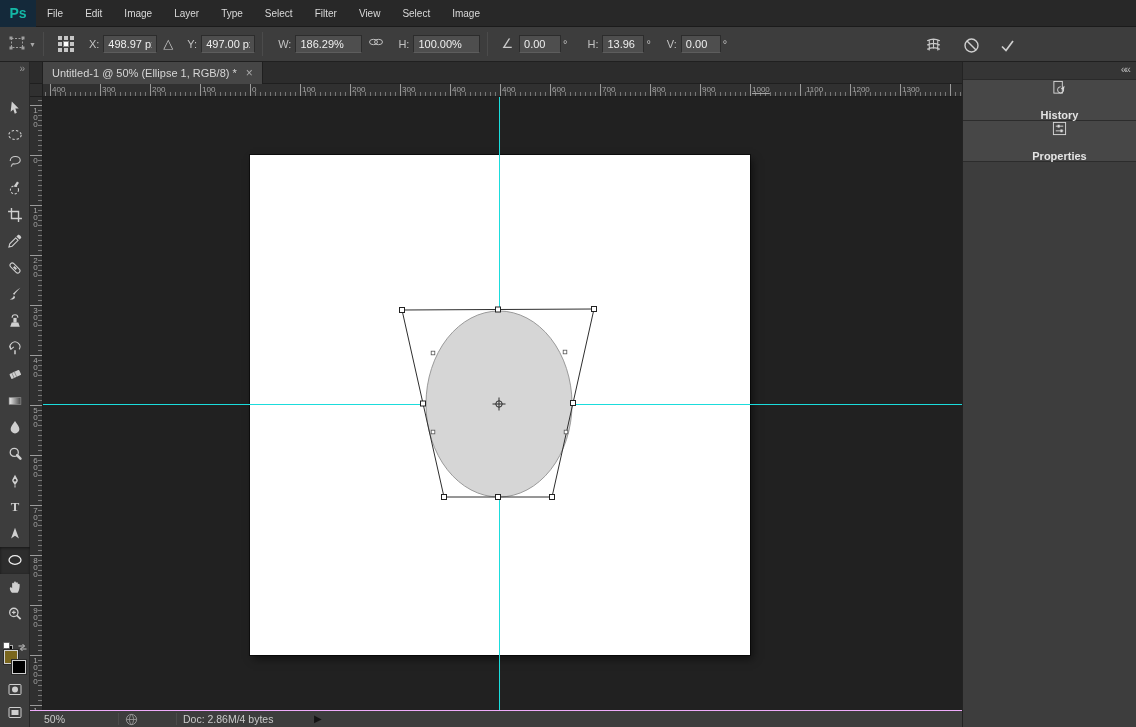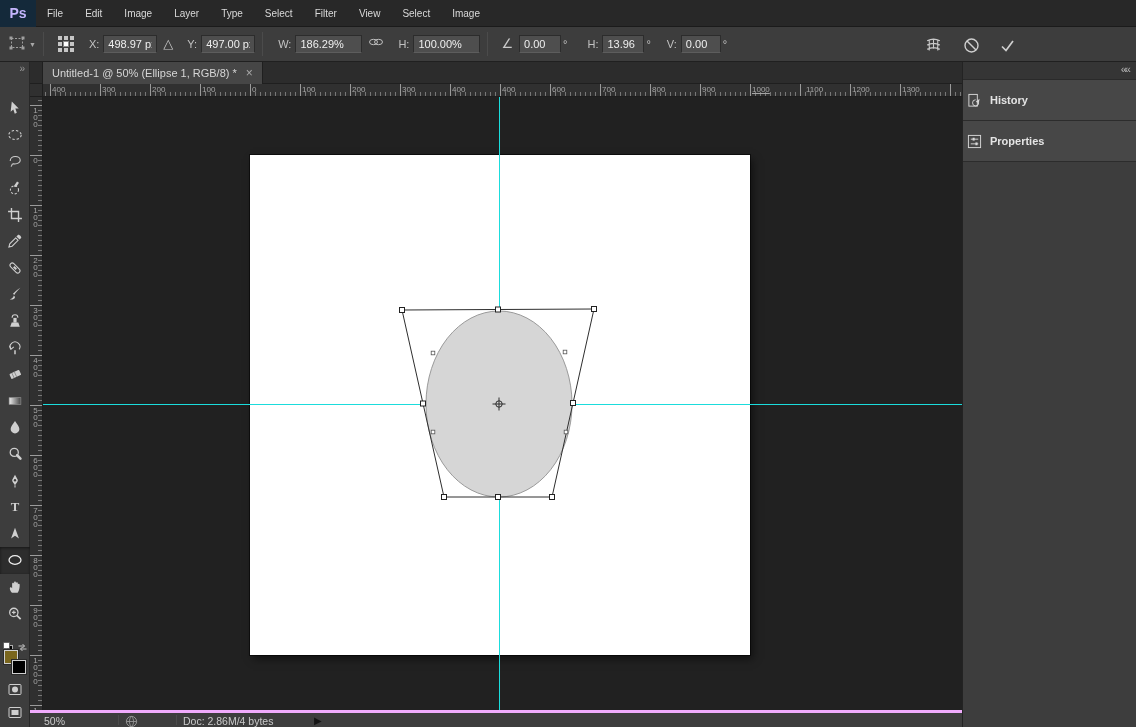--- a/index.html
+++ b/index.html
@@ -4,21 +4,21 @@
 <style>
   * { margin:0; padding:0; box-sizing:border-box; }
   html,body { width:1136px; height:727px; overflow:hidden; background:#3d3d3d;
     font-family:"Liberation Sans", sans-serif; -webkit-user-select:none; user-select:none; }
   #stage { position:relative; width:1136px; height:727px; }
 
   
   #menubar { position:absolute; left:0; top:0; width:1136px; height:27px;
     background:#282828; border-bottom:1px solid #1b1b1b; display:flex; align-items:center; }
   .logo { width:36px; height:27px; display:flex; align-items:center; justify-content:center;
-    color:#c4b5fd; font-weight:bold; font-size:14px; background:#14293a; }
+    color:#14b8a6; font-weight:bold; font-size:14px; background:#14293a; }
   .menu-item { padding:0 11px; font-size:10px; color:#d9d9d9; line-height:27px; }
 
   
   #optionsbar { position:absolute; left:0; top:27px; width:1136px; height:35px;
     background:#3d3d3d; border-bottom:1px solid #202020; display:flex; align-items:center;
     font-size:11px; color:#c8c8c8; }
   .preset { display:flex; align-items:center; margin-left:8px; gap:3px; }
   .caret { font-size:7px; color:#a8a8a8; }
   .vsep { width:1px; height:24px; background:#2b2b2b; border-right:1px solid #4b4b4b; margin:0 7px; }
   .refgrid { display:grid; grid-template-columns:repeat(3,4px); grid-gap:2px; margin:0 7px; }
@@ -76,34 +76,34 @@
 
   #viewport { position:absolute; left:43px; top:97px; width:919px; height:613px;
     background:#212121; overflow:hidden; }
   #canvas-page { position:absolute; background:#ffffff;
     box-shadow:0 0 0 1px rgba(0,0,0,.55), 3px 4px 8px rgba(0,0,0,.5); }
   .guide-v { position:absolute; top:0; width:1px; height:100%; }
   .guide-h { position:absolute; left:0; height:1px; width:100%; }
   #transform-overlay { position:absolute; left:0; top:0; }
 
   #statusbar { position:absolute; left:30px; top:710px; width:932px; height:17px;
-    background:#3d3d3d; border-top:3px solid #f0abfc; font-size:10.5px; color:#c9c9c9; }
+    background:#3d3d3d; border-top:1px solid #f0abfc; font-size:10.5px; color:#c9c9c9; }
   .sb-zoom { position:absolute; left:14px; top:2px; }
   .sdiv { position:absolute; top:2px; bottom:2px; width:1px; background:#2b2b2b; border-right:1px solid #4b4b4b; }
   .sb-icon { position:absolute; left:95px; top:2px; }
   .sb-doc { position:absolute; left:153px; top:2px; }
   .sb-arrow { position:absolute; left:284px; top:2px; color:#141414; font-size:10px; }
 
   
   #dock { position:absolute; left:962px; top:62px; width:174px; height:665px;
     background:#3d3d3d; border-left:1px solid #232323; }
   .dock-header { height:18px; background:#353535; position:relative; border-bottom:1px solid #2a2a2a; }
   .dock-expand { position:absolute; right:7px; top:1px; color:#b5b5b5; font-size:11px; letter-spacing:-2px; }
-  .dock-row { height:41px; display:flex; align-items:center; gap:8px; padding-left:4px;
-    background:#474747; border-bottom:1px solid #2c2c2c; }
+  .dock-row { height:41px; display:flex; align-items:center; gap:14px; padding-left:20px;
+    background:#474747; border-bottom:1px solid #2c2c2c;flex-direction:column; }
   .dock-icon { display:flex; }
   .dock-label { font-size:11px; font-weight:bold; color:#e4e4e4; }
 </style>
 </head>
 <body>
 
 <div id="stage">
 
   <div id="menubar">
     <div class="logo">

